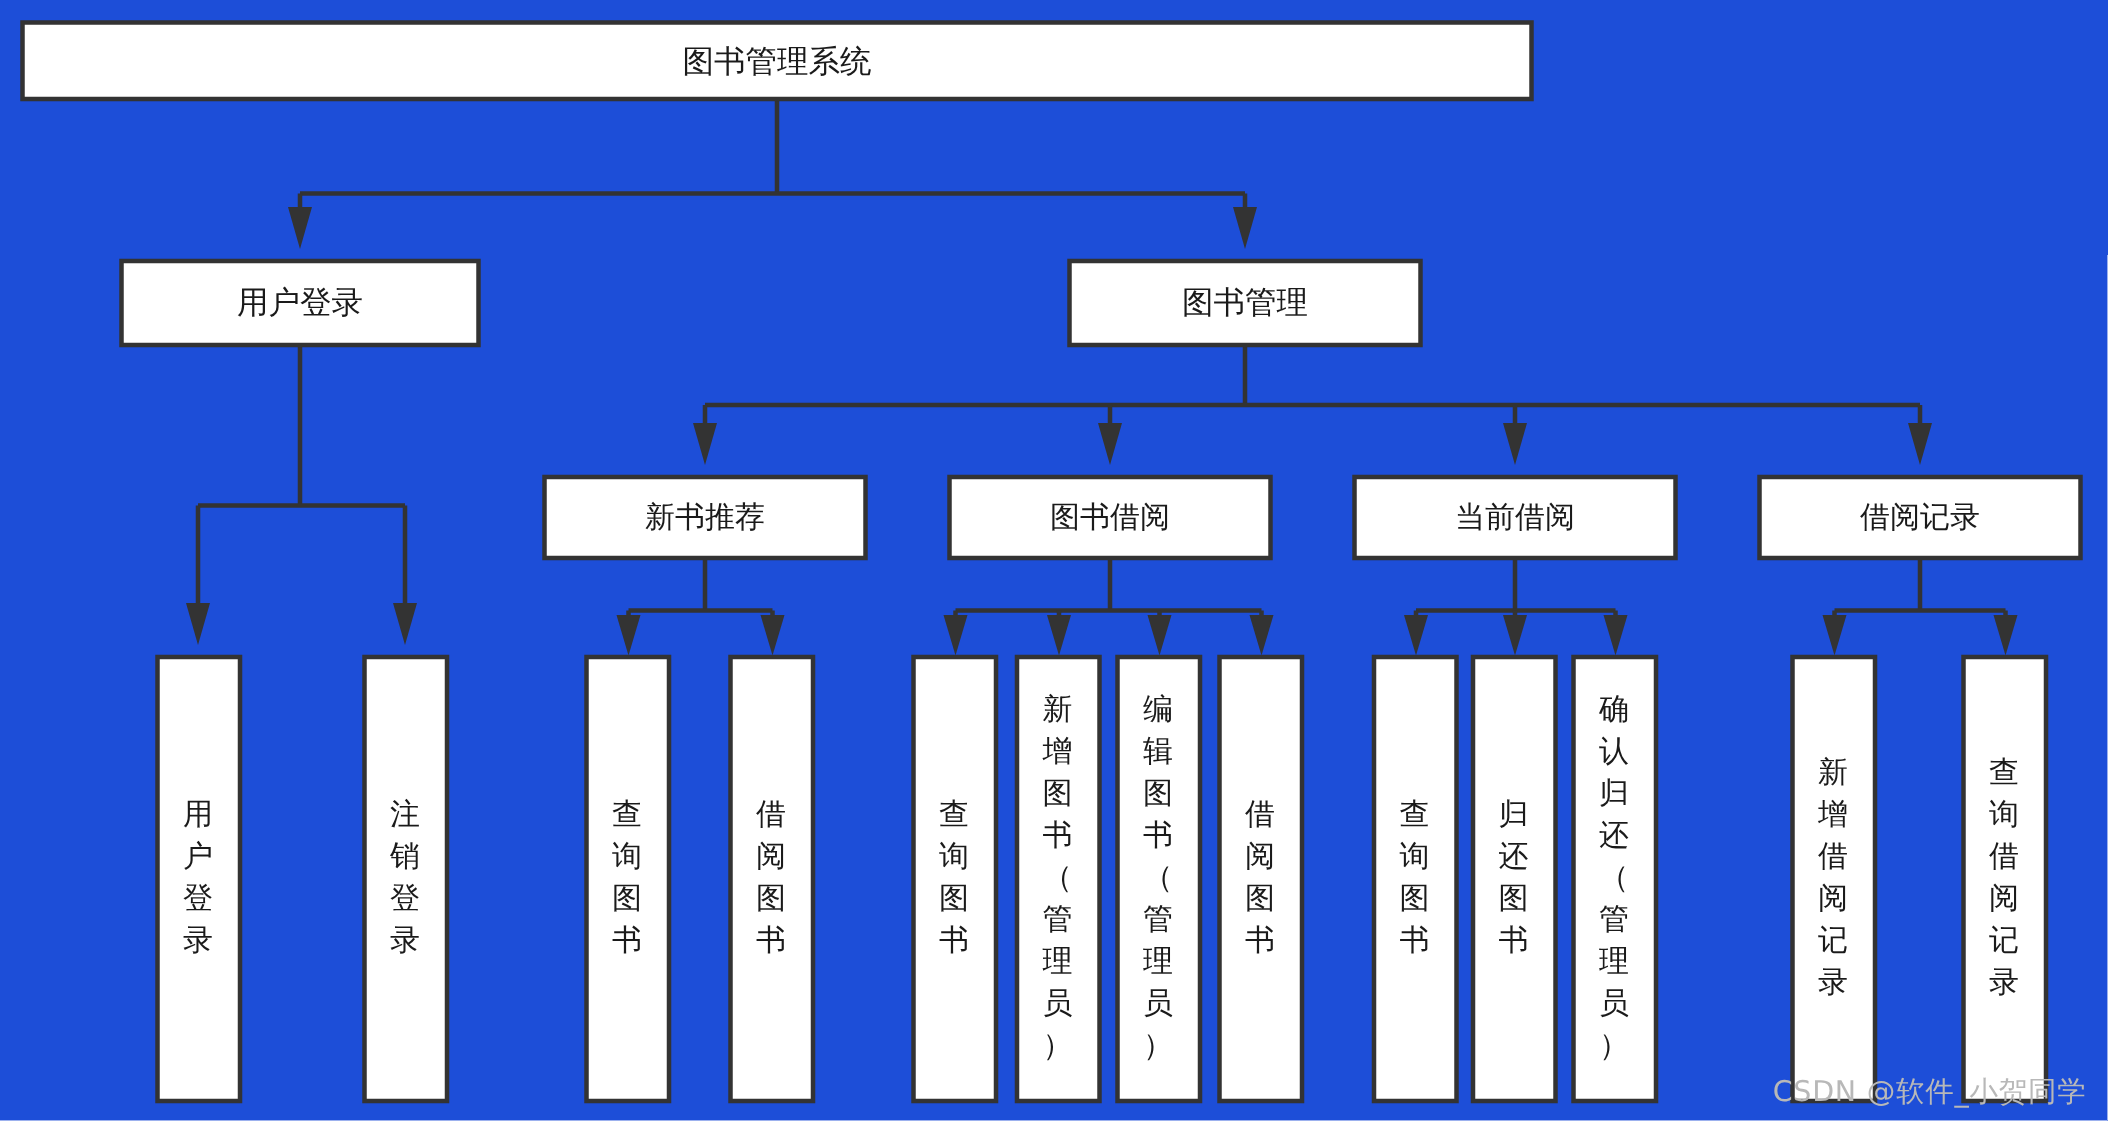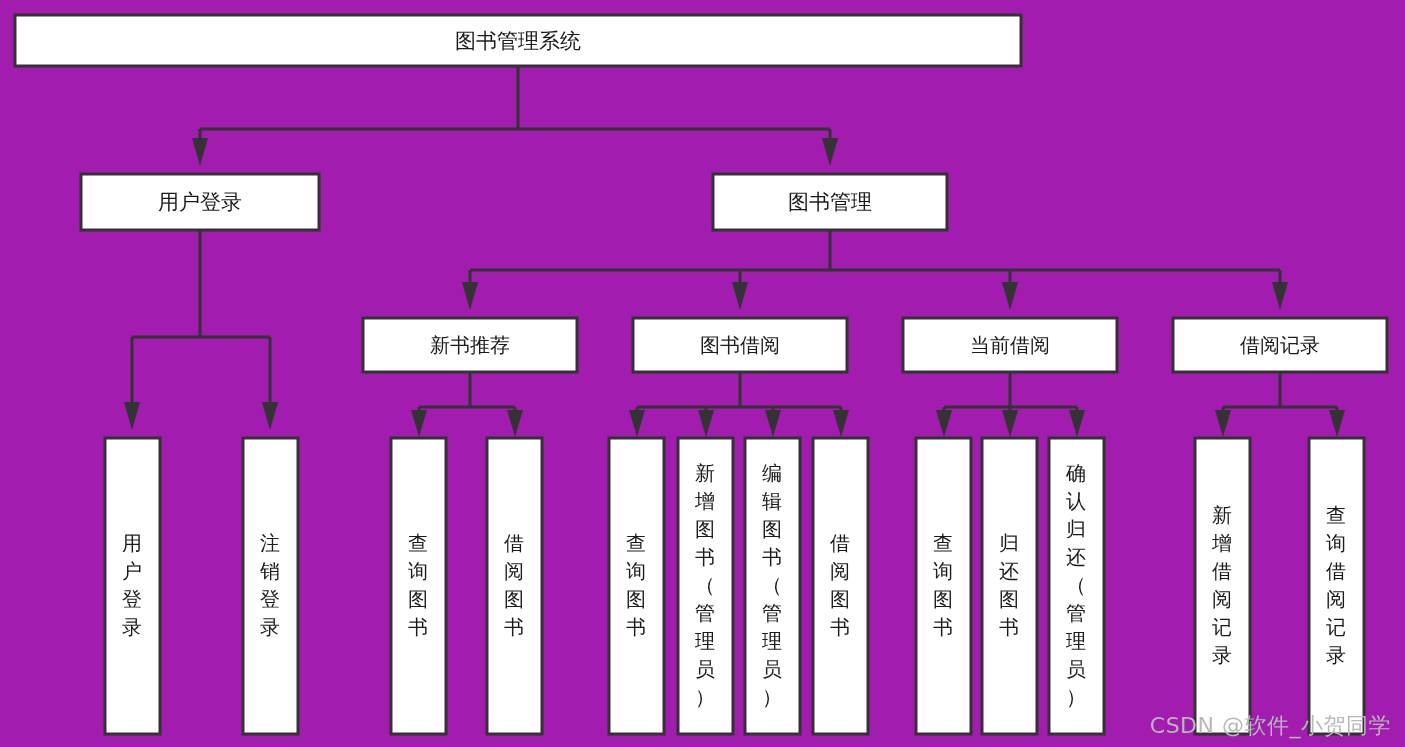--- a/index.html
+++ b/index.html
@@ -8,21 +8,21 @@
     padding: 0;
     background: #ffffff;
   }
   body {
     font-family: "DejaVu Sans", "Liberation Sans", sans-serif;
   }
   #diagram-root {
     position: relative;
     width: 1405px;
     height: 747px;
-    background: #a21caf;
+    background: #1d4ed8;
     overflow: hidden;
   }
   svg#flow {
     position: absolute;
     left: 0;
     top: 0;
     width: 1405px;
     height: 747px;
     display: block;
   }
@@ -56,21 +56,21 @@
     fill: #1a1a1a;
     font-family: "DejaVu Sans", "Liberation Sans", sans-serif;
     font-size: 20px;
     text-anchor: middle;
   }
   .watermark {
     position: absolute;
     right: 14px;
     bottom: 6px;
     font-family: "DejaVu Sans", "Liberation Sans", sans-serif;
-    font-size: 22px;
+    font-size: 19px;
     color: #b8b8b8;
     letter-spacing: 0.5px;
     white-space: nowrap;
     pointer-events: none;
   }
 </style>
 </head>
 <body>
 
 <div id="diagram-root">

